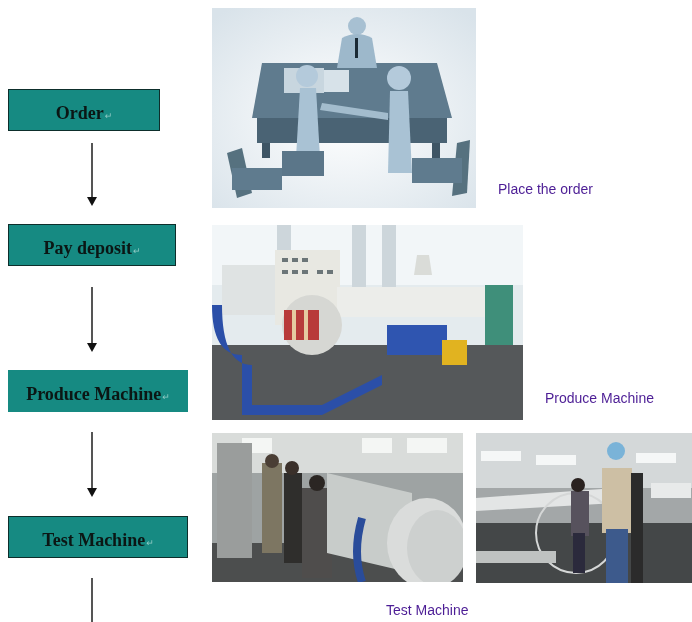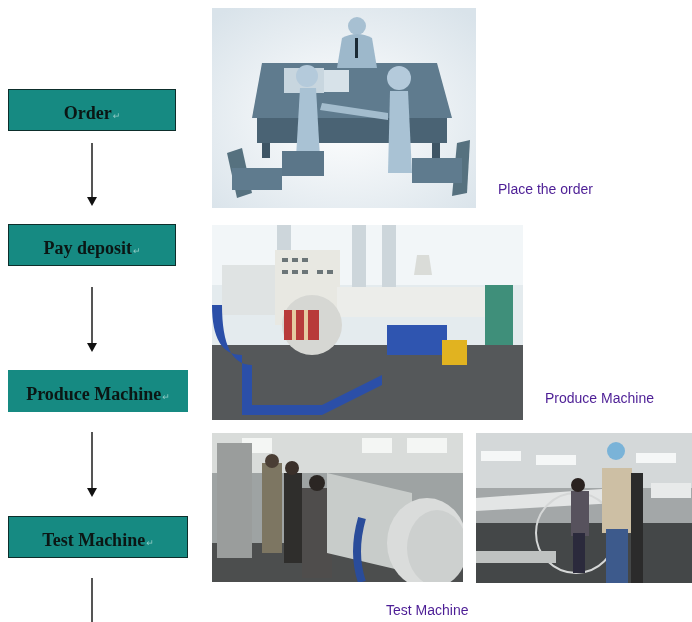--- a/index.html
+++ b/index.html
@@ -20,21 +20,21 @@
   }
   .caption {
     position: absolute; font-family: "Liberation Sans", sans-serif; font-size: 14px; color: #4c1d95;
   }
   .photo { position: absolute; overflow: hidden; }
   .photo svg { display: block; width: 100%; height: 100%; }
 </style>
 </head>
 <body>
 
-<div class="step" style="top:89px; width:168px;font-family:Liberation Serif, serif;">
+<div class="step" style="top:89px; width:152px;font-family:Liberation Serif, serif;">
   <span>Order</span>
     <span class="ret">↵</span>
 </div>
 <div class="arrow" style="top:143px; height:61px;">
     <div class="head"></div>
   </div>
 
 <div class="step" style="top:224px; width:168px;">
   <span>Pay deposit</span>
     <span class="ret">↵</span>

